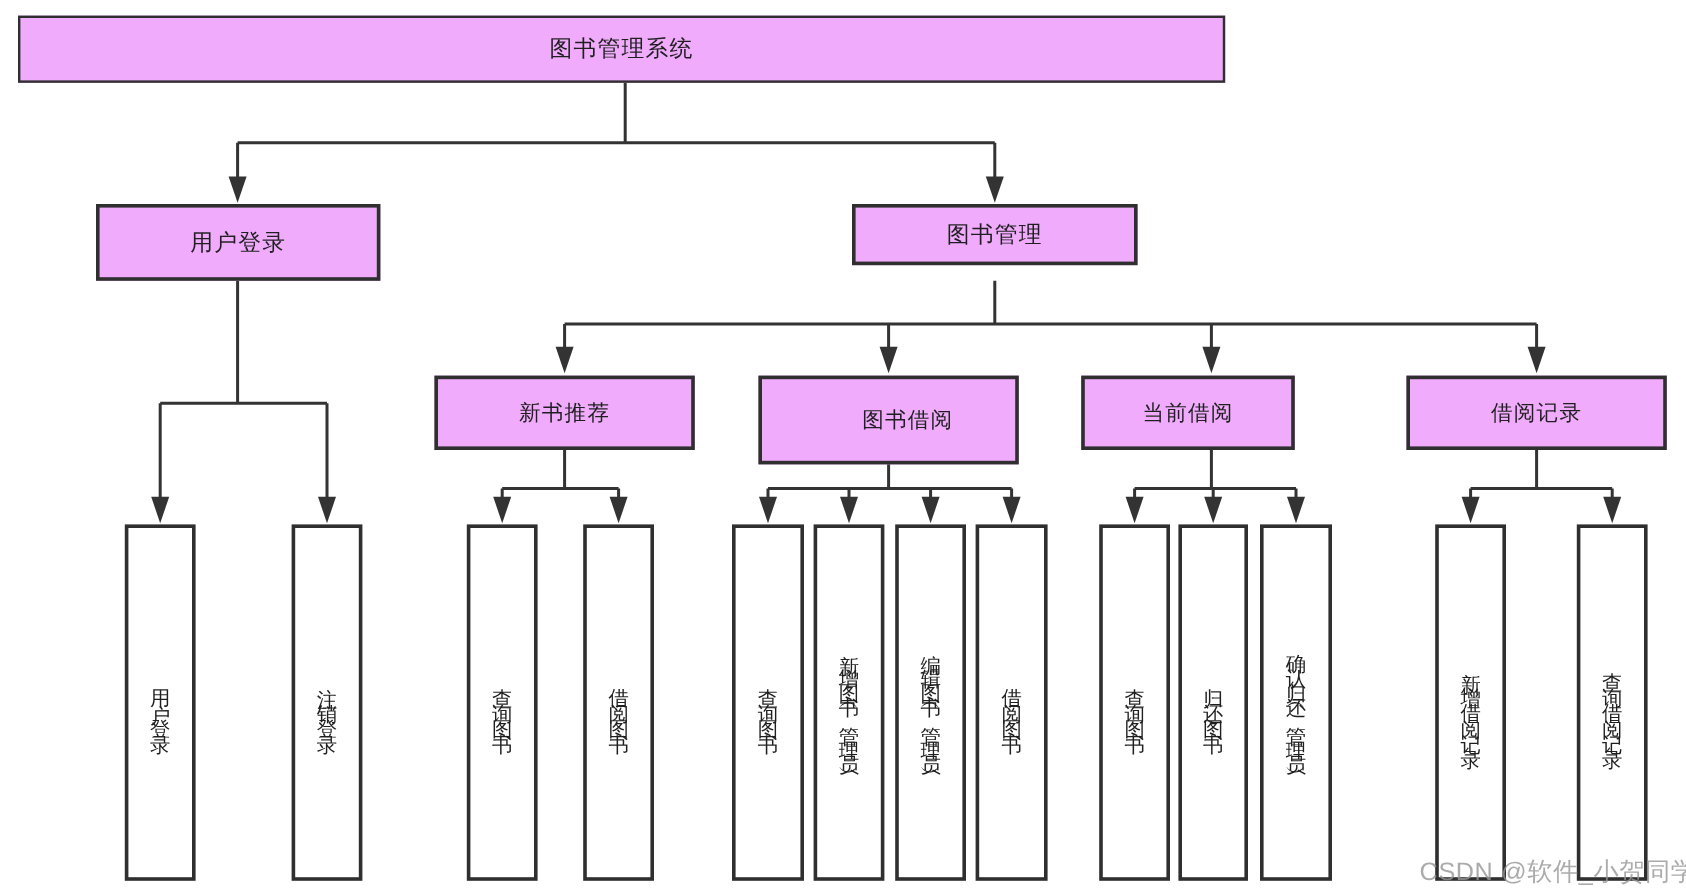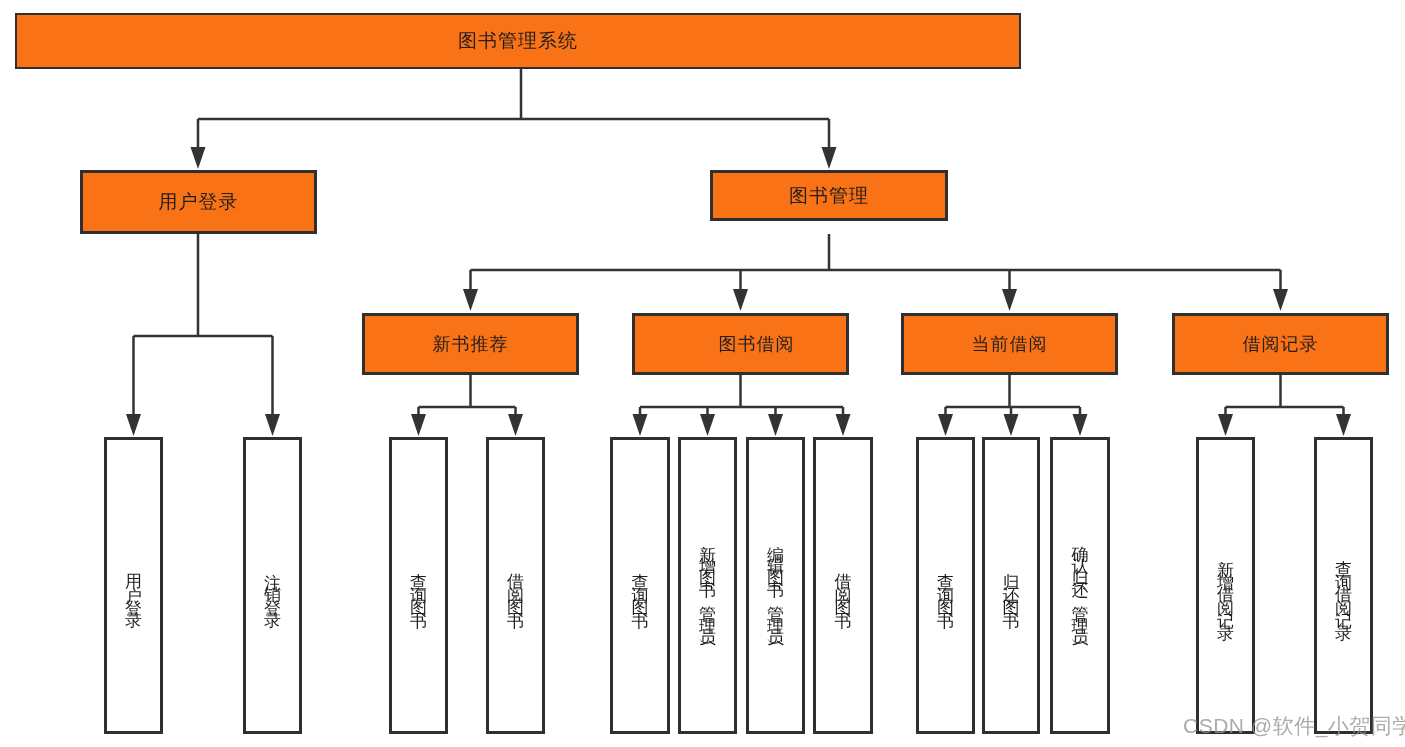--- a/index.html
+++ b/index.html
@@ -16,21 +16,21 @@
     position:relative;
     width:1405px;height:747px;
     background:var(--bg-color);
     overflow:hidden;
   }
   .wires{position:absolute;left:0;top:0;width:1405px;height:747px;}
   .wires .line{fill:none;stroke:var(--line-color);stroke-width:2.5;}
   .wires .arrow{fill:var(--line-color);stroke:none;}
   .hbox{
     position:absolute;
-    background:#f97316;
+    background:#f0abfc;
     border:3px solid var(--border-color);
     display:flex;align-items:center;justify-content:center;
     color:var(--text-color);
     font-size:19px;
     letter-spacing:1px;
     z-index:2;
   }
   .hbox.root{border-width:2px;font-size:19px;}
   .hbox.l3{font-size:18px;}
   .vbox{
@@ -123,24 +123,24 @@
   <div class="hbox" style="left:80px;top:170px;width:237px;height:64px;">
     <span>用户登录</span>
   </div>
   <div class="hbox" style="left:710px;top:170px;width:238px;height:51px;">
     <span>图书管理</span>
   </div>
 
   <div class="hbox l3" style="left:362px;top:313px;width:217px;height:62px;font-family:Liberation Serif, serif;">
     <span>新书推荐</span>
   </div>
-  <div class="hbox l3" style="left:632px;top:313px;width:217px;height:62px;padding-left:32px;">
+  <div class="hbox l3" style="left:632px;top:313px;width:217px;height:74px;padding-left:32px;">
     <span>图书借阅</span>
   </div>
-  <div class="hbox l3" style="left:901px;top:313px;width:217px;height:62px;">
+  <div class="hbox l3" style="left:901px;top:313px;width:178px;height:62px;">
     <span>当前借阅</span>
   </div>
   <div class="hbox l3" style="left:1172px;top:313px;width:217px;height:62px;">
     <span>借阅记录</span>
   </div>
 
   <div class="vbox" style="left:104px;width:59px;">
     <span>用户登录</span>
   </div>
   <div class="vbox" style="left:243px;width:59px;">

